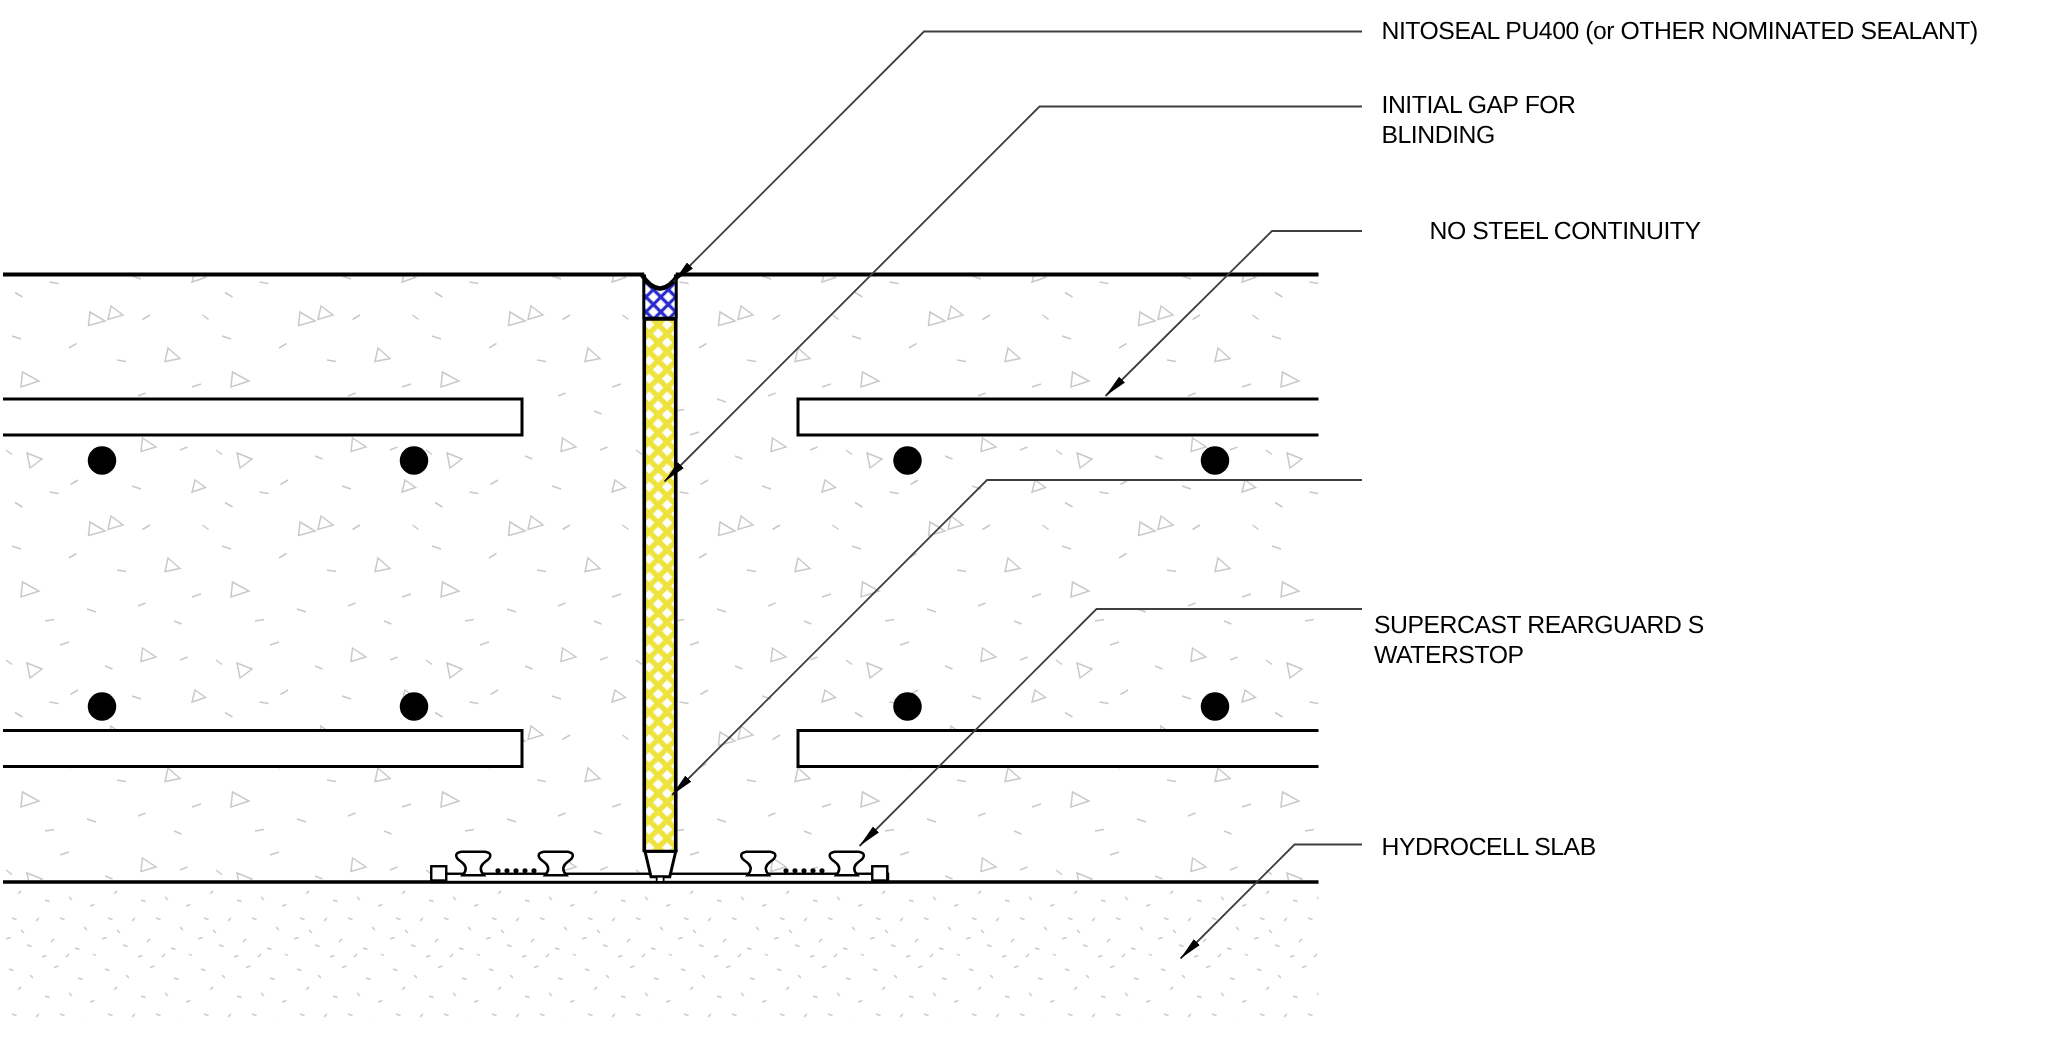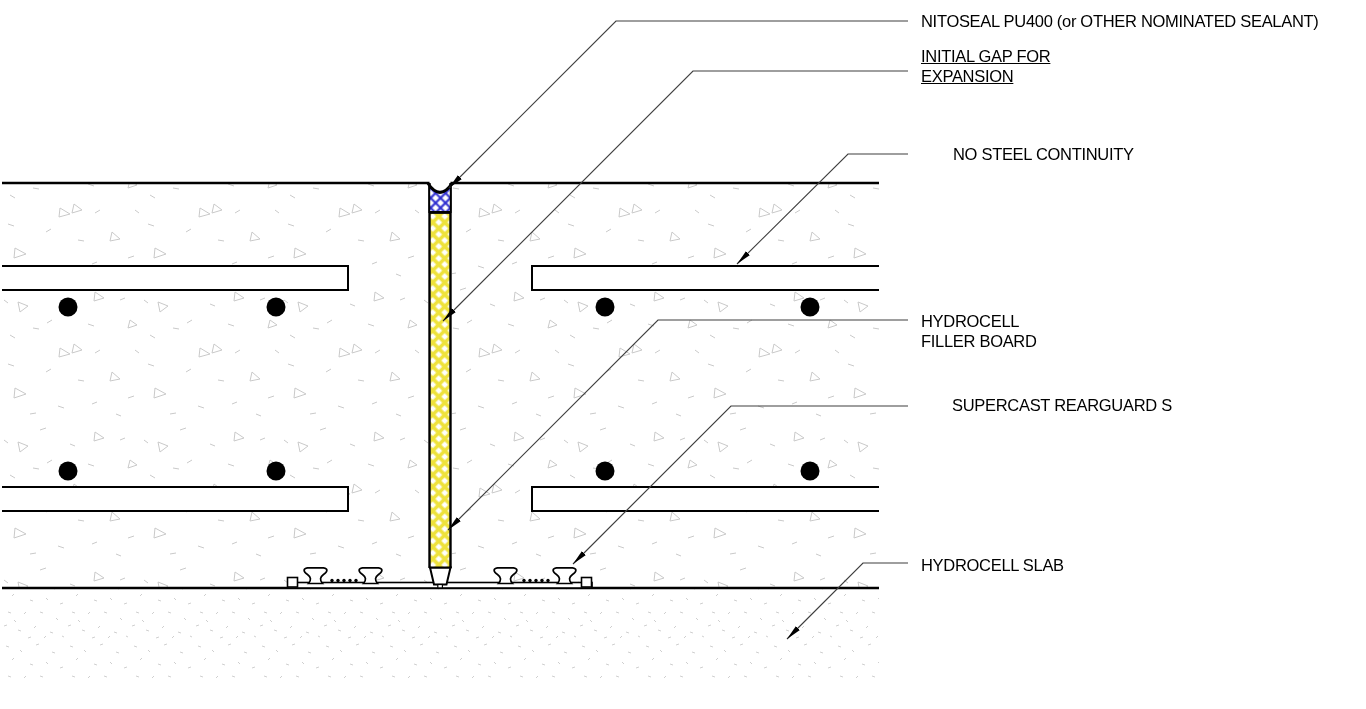--- a/index.html
+++ b/index.html
@@ -173,30 +173,27 @@
     <path d="M908,154 H848 L737,264" marker-end="url(#arr)"></path>
     <path d="M908,320 H658 L448,530" marker-end="url(#arr)"></path>
     <path d="M908,406 H731 L573,564" marker-end="url(#arr)"></path>
     <path d="M908,563 H863 L787,639" marker-end="url(#arr)"></path>
   </g>
 </svg>
 
 <div class="callout" style="left:921px;top:12px;">
   <div>NITOSEAL PU400 (or OTHER NOMINATED SEALANT)</div>
 </div>
-<div class="callout" style="left:921px;top:47px;text-decoration:underline;">
+<div class="callout" style="left:921px;top:61px;">
   <div>INITIAL GAP FOR</div>
-  <div>EXPANSION</div>
+  <div>BLINDING</div>
 </div>
 <div class="callout" style="left:921px;top:145px;margin-left:32px;">
   <div>NO STEEL CONTINUITY</div>
 </div>
-<div class="callout" style="left:921px;top:312px;">
-  <div>HYDROCELL</div>
-  <div>FILLER BOARD</div>
-</div>
-<div class="callout" style="left:916px;top:396px;margin-left:36px;">
+<div class="callout" style="left:916px;top:408px;">
   <div>SUPERCAST REARGUARD S</div>
+  <div>WATERSTOP</div>
 </div>
 <div class="callout" style="left:921px;top:556px;">
   <div>HYDROCELL SLAB</div>
 </div>
 
 </div>
 </body></html>

